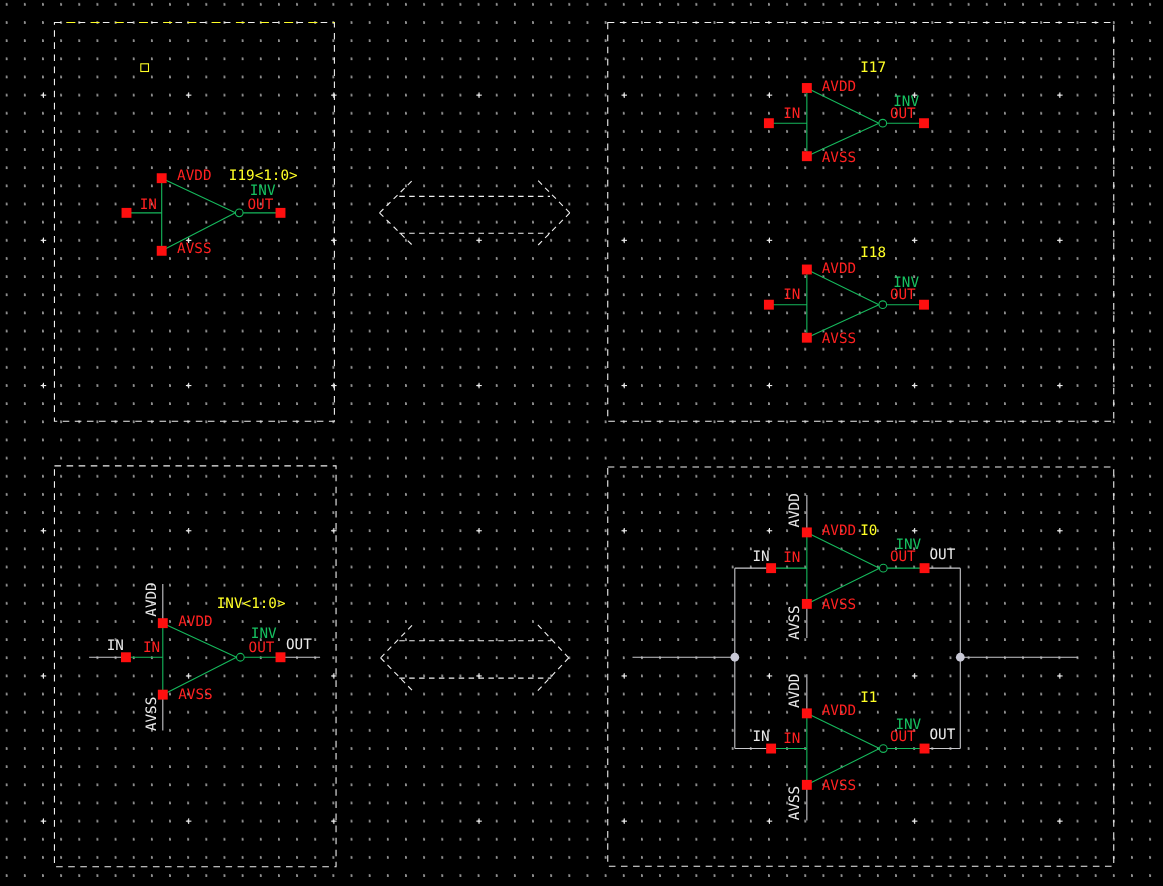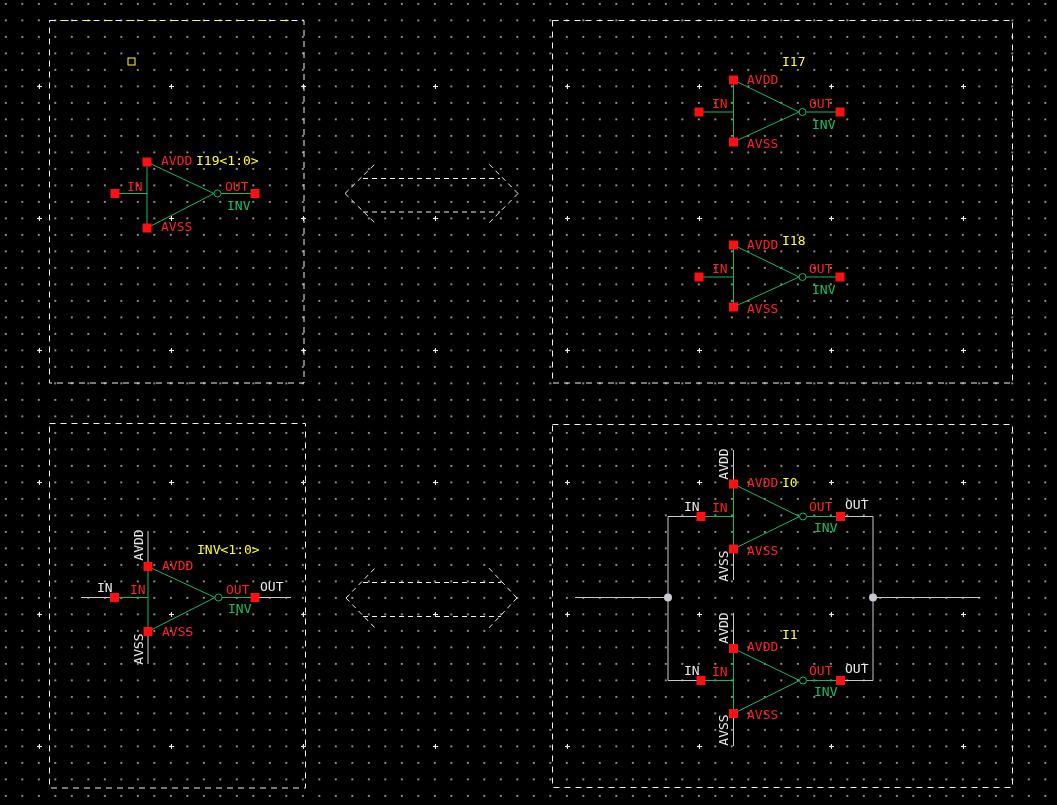--- a/index.html
+++ b/index.html
@@ -7,21 +7,21 @@
     position:relative;width:1057px;height:805px;overflow:hidden;
     background-color:#000;
     background-image:radial-gradient(1.2px 1.2px at 6px 4px,#8f8f8f 85%,transparent 100%);
     background-size:16.5px 16.5px;
     font-family:"DejaVu Sans Mono",monospace;
   }
   .overlay{position:absolute;left:0;top:0;}
   .lbl{position:absolute;font-size:13px;line-height:13px;white-space:pre;letter-spacing:0;}
   .red{color:#ff2121;}
   .yellow{color:#ffff26;}
-  .green{color:#16c060;margin-top:32px;}
+  .green{color:#16c060;}
   .white{color:#e9e9e9;}
   .rot{transform:translate(-50%,-50%) rotate(-90deg);}
   .plus{position:absolute;width:5px;height:5px;}
   .plus::before{content:"";position:absolute;left:0;top:2px;width:5px;height:1px;background:#ededed;}
   .plus::after{content:"";position:absolute;left:2px;top:0;width:1px;height:5px;background:#ededed;}
   .box{stroke:#efefef;stroke-width:1;stroke-dasharray:6 5;fill:none;}
   .ybox{stroke:#ffff26;stroke-width:1;fill:none;}
   .arr{stroke:#efefef;stroke-width:1;stroke-dasharray:5 4;fill:none;}
   .gg{stroke:#16b85c;stroke-width:1;fill:none;}
   .gw{stroke:#c8c8cc;stroke-width:1;fill:none;}
@@ -164,35 +164,35 @@
       <path class="gg" d="M701,680.5 L733.5,680.5 M733.5,648.5 L733.5,713.5 M733.5,648.5 L799.5,680.5 M733.5,713.5 L799.5,680.5 M806.5,680.5 L840.5,680.5"></path>
       <circle class="bub" cx="803" cy="680.5" r="3.5"></circle>
       <rect class="pin" x="729" y="644" width="9" height="9"></rect>
       <rect class="pin" x="696.5" y="676" width="9" height="9"></rect>
       <rect class="pin" x="729" y="709" width="9" height="9"></rect>
       <rect class="pin" x="836" y="676" width="9" height="9"></rect>
     </g>
   </svg>
 
   <span class="lbl red" style="left:161px;top:154px">AVDD</span>
-  <span class="lbl yellow" style="left:196px;top:154px">I19&lt;1:0&gt;</span>
+  <span class="lbl yellow" style="left:208px;top:154px">I19&lt;1:0&gt;</span>
   <span class="lbl green" style="left:227px;top:167px">INV</span>
   <span class="lbl red" style="left:225px;top:180px">OUT</span>
   <span class="lbl red" style="left:127px;top:180px">IN</span>
   <span class="lbl red" style="left:161px;top:220px">AVSS</span>
 
   <span class="lbl red" style="left:747px;top:73px">AVDD</span>
   <span class="lbl yellow" style="left:782px;top:55px">I17</span>
   <span class="lbl green" style="left:812px;top:86px">INV</span>
   <span class="lbl red" style="left:809px;top:97px">OUT</span>
   <span class="lbl red" style="left:712px;top:97px">IN</span>
   <span class="lbl red" style="left:747px;top:137px">AVSS</span>
 
   <span class="lbl red" style="left:747px;top:238px">AVDD</span>
-  <span class="lbl yellow" style="left:782px;top:234px">I18</span>
+  <span class="lbl yellow" style="left:782px;top:224px">I18</span>
   <span class="lbl green" style="left:812px;top:251px">INV</span>
   <span class="lbl red" style="left:809px;top:262px">OUT</span>
   <span class="lbl red" style="left:712px;top:262px">IN</span>
   <span class="lbl red" style="left:747px;top:302px">AVSS</span>
 
   <span class="lbl white rot" style="left:138px;top:545px">AVDD</span>
   <span class="lbl white rot" style="left:138px;top:649px">AVSS</span>
   <span class="lbl white" style="left:97px;top:581px">IN</span>
   <span class="lbl red" style="left:130px;top:583px">IN</span>
   <span class="lbl red" style="left:162px;top:559px">AVDD</span>

